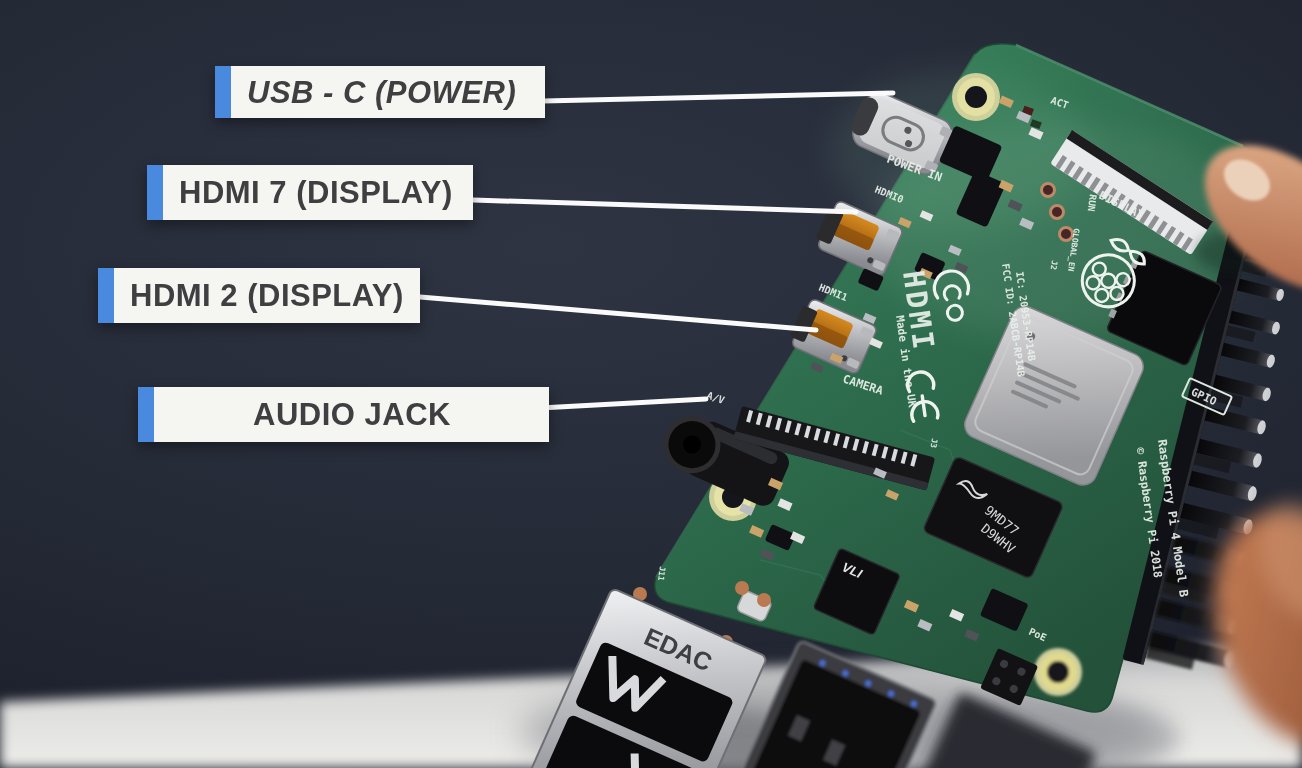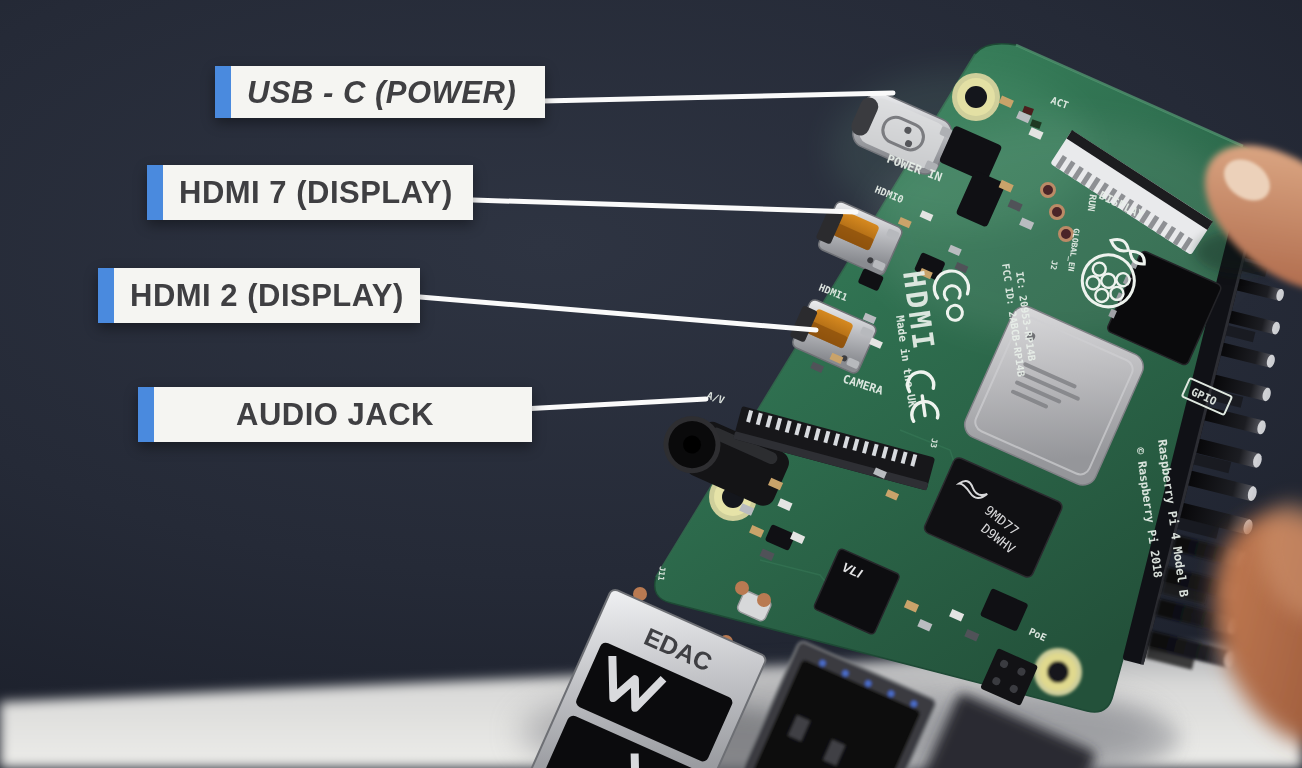--- a/index.html
+++ b/index.html
@@ -462,17 +462,17 @@
   <span class="txt">USB - C (POWER)</span>
 </div>
 <div class="callout" style="left:147px;top:165px;width:326px;height:55px;">
   <span class="bar"></span>
   <span class="txt">HDMI 7 (DISPLAY)</span>
 </div>
 <div class="callout" style="left:98px;top:268px;width:322px;height:55px;">
   <span class="bar"></span>
   <span class="txt">HDMI 2 (DISPLAY)</span>
 </div>
-<div class="callout center" style="left:138px;top:387px;width:394px;height:55px;">
+<div class="callout center" style="left:138px;top:387px;width:394px;height:55px;padding-left:17px;">
   <span class="bar"></span>
   <span class="txt">AUDIO JACK</span>
 </div>
 </div>
 
 </body></html>

